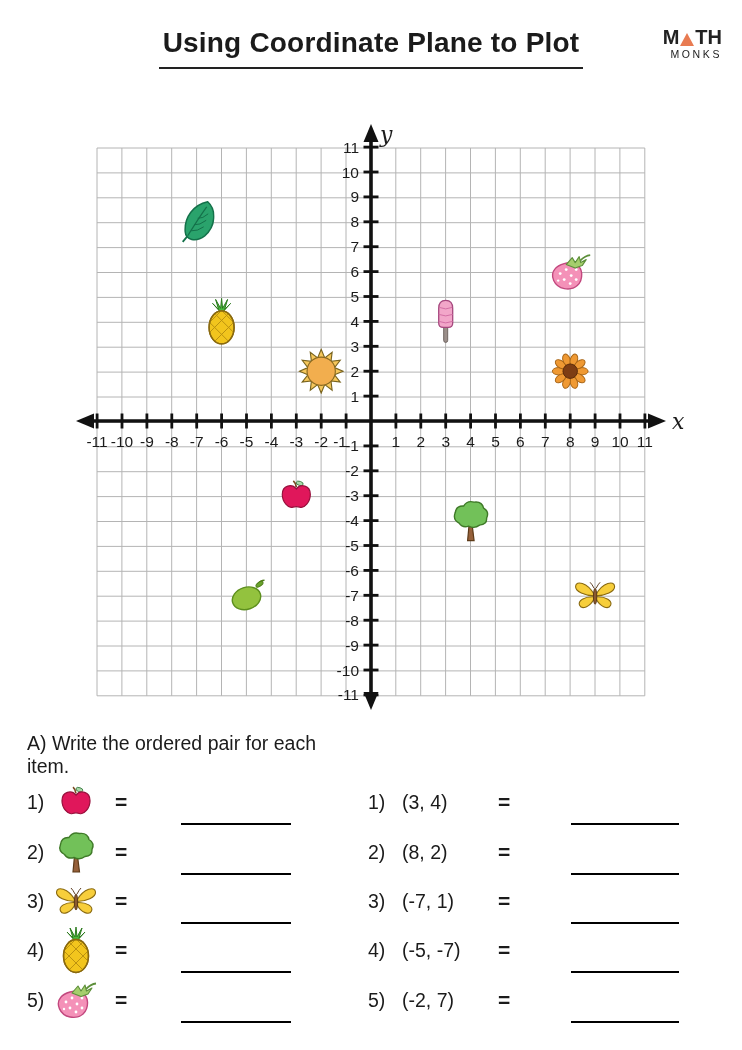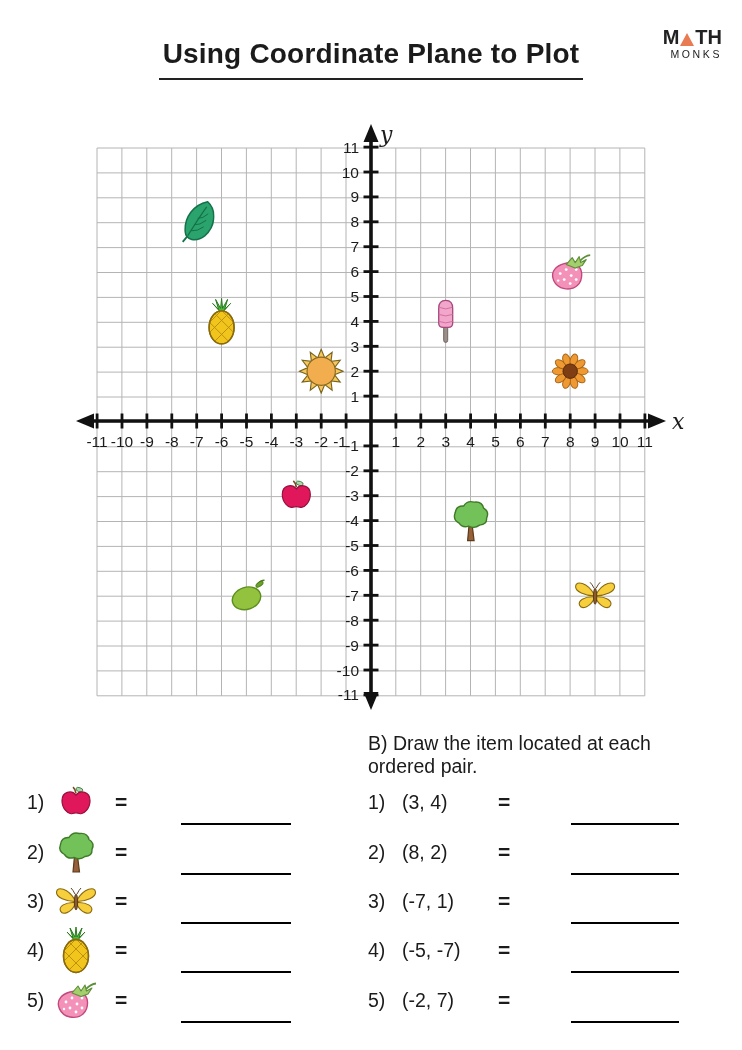--- a/index.html
+++ b/index.html
@@ -1,21 +1,21 @@
 <!DOCTYPE html>
 <html><head>
 <meta charset="utf-8">
 <style>
   html,body{margin:0;padding:0;background:#fff;}
   .page{position:relative;width:742px;height:1050px;background:#ffffff;overflow:hidden;
         font-family:"Liberation Sans",sans-serif;color:#1b1b1b;}
   
   .title-wrap{position:absolute;top:22px;left:0;right:0;text-align:center;}
   .title{display:inline-block;font-size:28px;font-weight:700;letter-spacing:.2px;
-         border-bottom:2.5px solid #222;padding:0 4px 8px 4px;margin:16px;}
+         border-bottom:2.5px solid #222;padding:0 4px 8px 4px;margin:5px;}
   .logo{position:absolute;top:27px;right:20px;text-align:right;line-height:1;}
   .logo-top{display:flex;align-items:flex-end;justify-content:flex-end;font-weight:700;font-size:20px;color:#222;}
   .logo-tri{display:inline-block;width:0;height:0;border-left:7px solid transparent;
             border-right:7px solid transparent;border-bottom:13px solid #E87B52;margin:0 1px 1px 1px;}
   .logo-sub{font-size:10.5px;font-weight:400;letter-spacing:2.6px;margin-top:2px;color:#222;}
   .instruction{position:absolute;top:72px;left:27px;width:694px;font-size:20px;line-height:1.22;margin:0;}
   
   #plane{position:absolute;top:110px;left:0;}
   
   .sec-head{position:absolute;top:732px;font-size:19.5px;line-height:1.2;margin:0;}
@@ -284,21 +284,21 @@
         <use href="#sym-popsicle" x="435.7" y="188.4" width="20" height="46"></use>
         <use href="#sym-sun" x="298.2" y="238.2" width="46" height="46"></use>
         <use href="#sym-sunflower" x="551.2" y="242.2" width="38" height="38"></use>
         <use href="#sym-apple" x="279.3" y="368.7" width="34" height="34"></use>
         <use href="#sym-tree" x="450.6" y="388.6" width="40" height="44"></use>
         <use href="#sym-lime" x="226.5" y="464.3" width="40" height="42"></use>
         <use href="#sym-butterfly" x="573.1" y="469.3" width="44" height="32"></use>
       </g>
   </svg>
 
-  <p class="sec-head sec-b-head">B) Draw the item located at each ordered pair.</p>
+  <p class="sec-head sec-a-head">A) Write the ordered pair for each item.</p>
 
   <div class="row a-row" style="top:779px">
     <span class="num">1)</span>
     <span class="icon-box">
         <svg class="row-icon" viewBox="0 0 46 48">
           <use href="#sym-apple" x="6" y="7" width="34" height="34"></use>
         </svg>
       </span>
     <span class="eq">=</span>
     <span class="blank"></span>

